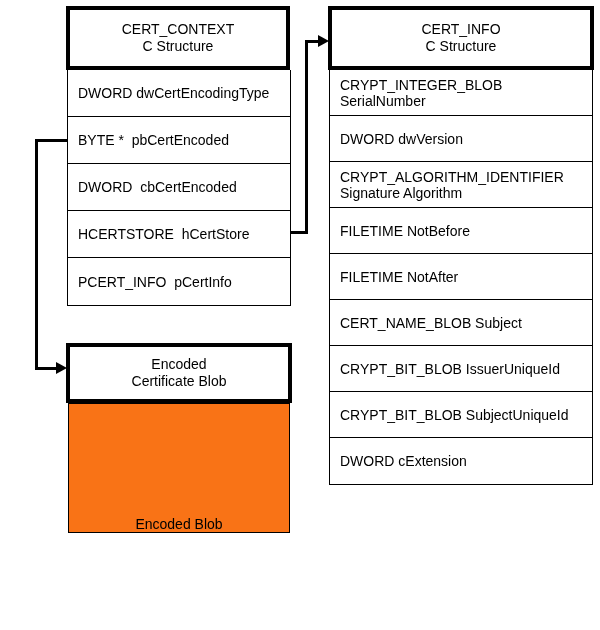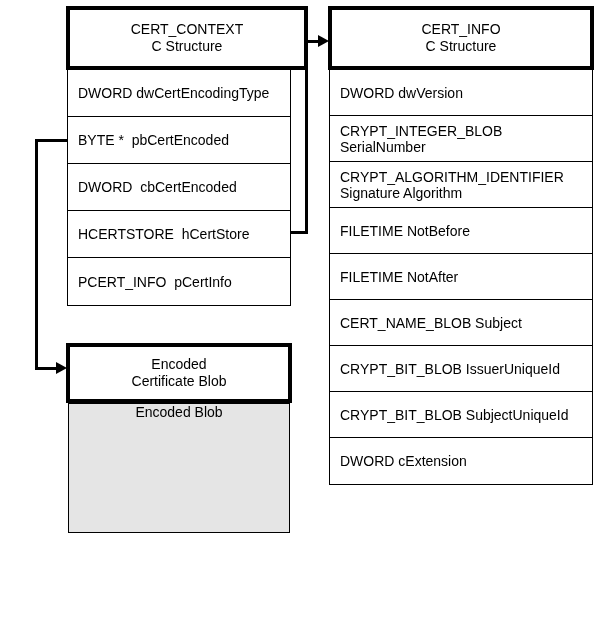--- a/index.html
+++ b/index.html
@@ -49,23 +49,23 @@
     line-height: 16px;
   }
   .row:last-child { border-bottom: none; }
   .rows-left .row  { height: 47px; }
   .rows-right .row { height: 46px; }
   
   .blob-body {
     position: absolute;
     box-sizing: border-box;
     border: 1px solid #000000;
-    background: #e5e5e5;
+    background: #f97316;
     display: flex;
-    align-items: flex-start;
+    align-items: flex-end;
     justify-content: center;
     text-align: center;
   }
   
   .seg {
     position: absolute;
     background: #000000;
   }
   .arrowhead-right {
     position: absolute;
@@ -74,40 +74,40 @@
     border-top: 6px solid transparent;
     border-bottom: 6px solid transparent;
     border-left: 11px solid #000000;
   }
 </style>
 </head>
 <body>
 
 <div class="stage">
 
-  <div class="hdr" style="left:66px; top:6px; width:242px; height:64px;">
+  <div class="hdr" style="left:66px; top:6px; width:224px; height:64px;">
     <div>CERT_CONTEXT</div>
     <div>C Structure</div>
   </div>
   <div class="rows rows-left" style="left:67px; top:70px; width:224px;">
     <div class="row">DWORD dwCertEncodingType</div>
     <div class="row">BYTE *  pbCertEncoded</div>
     <div class="row">DWORD  cbCertEncoded</div>
     <div class="row">HCERTSTORE  hCertStore</div>
     <div class="row">PCERT_INFO  pCertInfo</div>
   </div>
 
   <div class="hdr" style="left:328px; top:6px; width:266px; height:64px;">
     <div>CERT_INFO</div>
     <div>C Structure</div>
   </div>
   <div class="rows rows-right" style="left:329px; top:70px; width:264px;">
-    <div class="row">DWORD dwVersion</div>
     <div class="row">CRYPT_INTEGER_BLOB
 SerialNumber</div>
+    <div class="row">DWORD dwVersion</div>
     <div class="row">CRYPT_ALGORITHM_IDENTIFIER
 Signature Algorithm</div>
     <div class="row">FILETIME NotBefore</div>
     <div class="row">FILETIME NotAfter</div>
     <div class="row">CERT_NAME_BLOB Subject</div>
     <div class="row">CRYPT_BIT_BLOB IssuerUniqueId</div>
     <div class="row">CRYPT_BIT_BLOB SubjectUniqueId</div>
     <div class="row">DWORD cExtension</div>
   </div>
 

